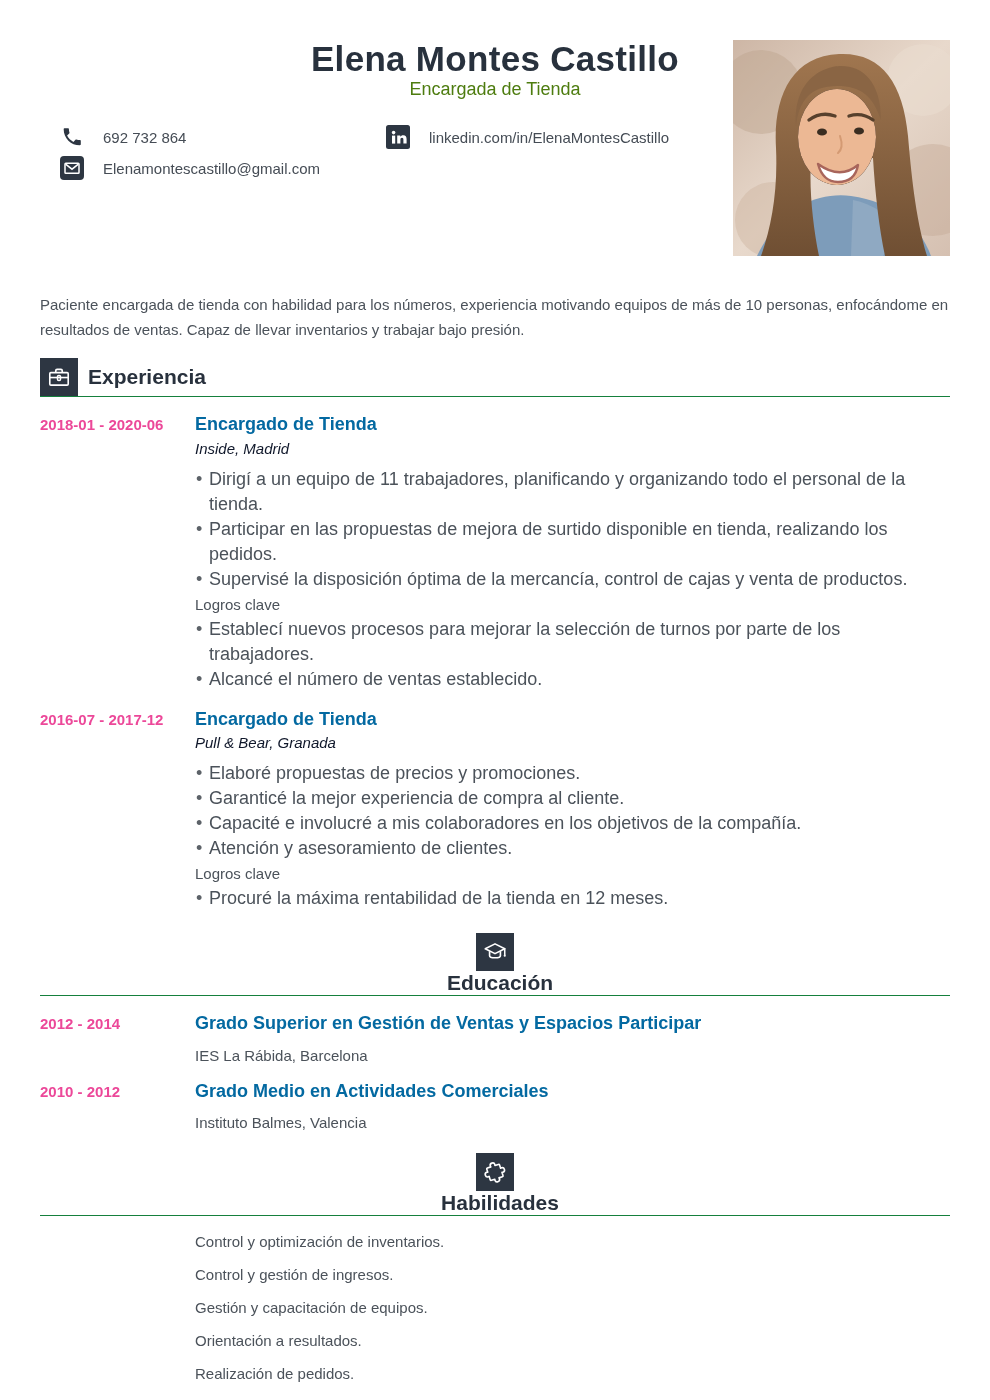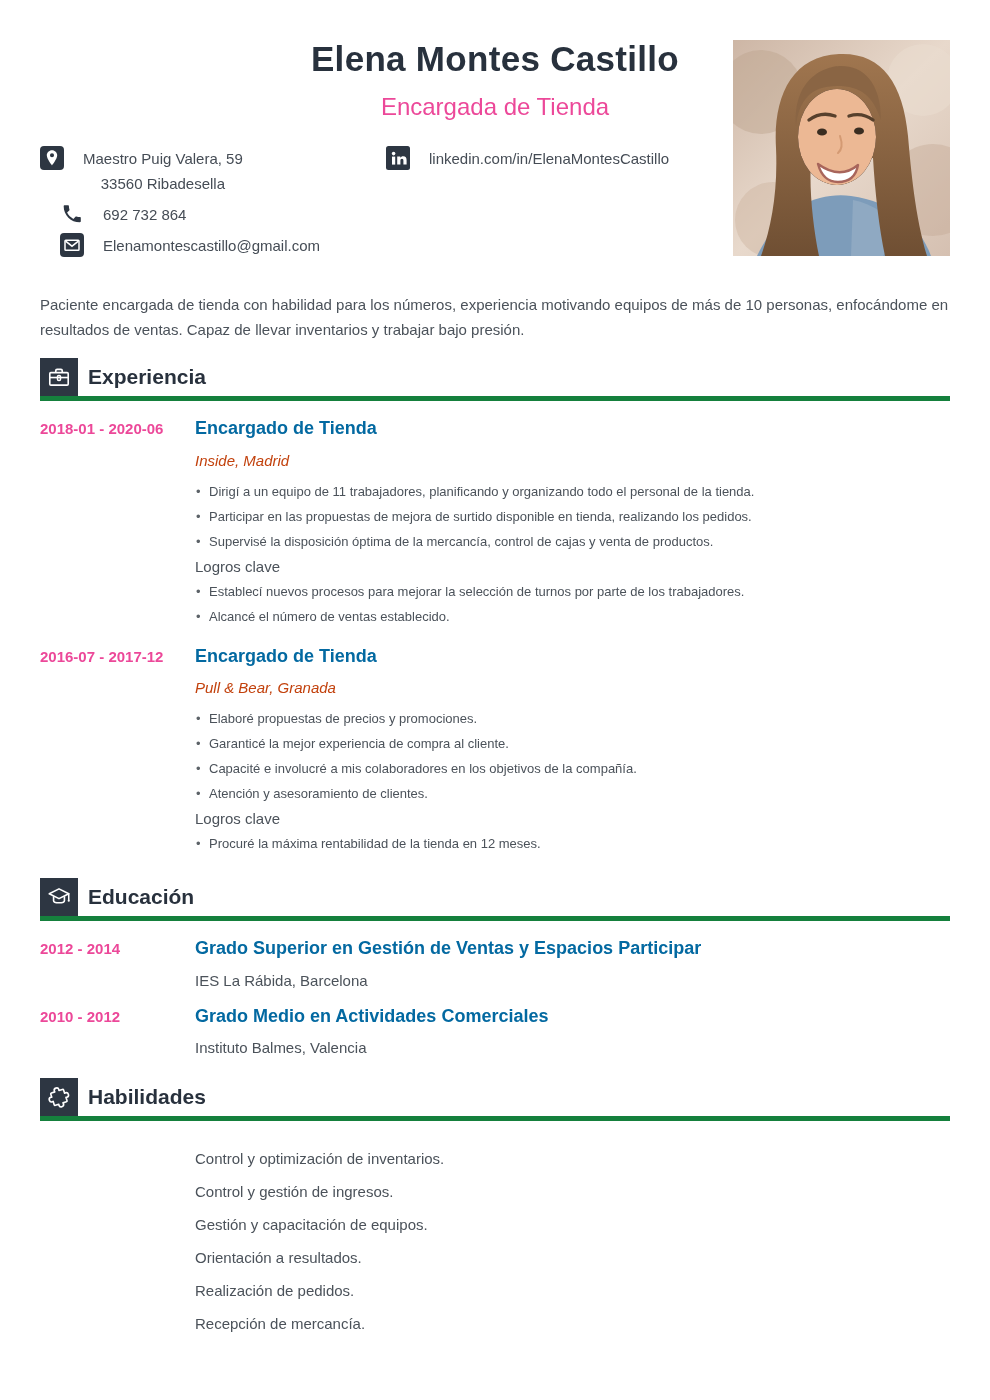--- a/index.html
+++ b/index.html
@@ -17,21 +17,21 @@
 
   
   .header { position: relative; height: 256px; padding: 40px 40px 0 40px; text-align: center; }
   .name {
     font-size: 35px;
     font-weight: bold;
     color: #28313d;
     letter-spacing: 0.3px;
     line-height: 1.1;
   }
-  .job-title { margin-top: 14px; font-size: 24px; color: #ec4899; }
+  .job-title { font-size: 18px; color: #4d7c0f; }
 
   .contact-grid { display: flex; margin-top: 25px; }
   .contact-col-left { width: 326px; flex-shrink: 0; }
   .contact-col-right { flex: 1; }
   .contact-row { display: flex; align-items: flex-start; margin-bottom: 6px; }
   .contact-row.center { align-items: center; padding-left: 20px; }
   .cicon { width: 24px; height: 24px; flex-shrink: 0; margin-right: 19px; }
   .cicon svg { display: block; width: 24px; height: 24px; }
   .ctext { font-size: 15px; color: #454c55; line-height: 25px; }
 
@@ -49,24 +49,24 @@
     margin: 36px 40px 0 40px;
     font-size: 15px;
     line-height: 25px;
     color: #4b525a;
   }
 
   
   .sec-head {
     display: flex;
     align-items: center;
-    margin: 16px 40px 16px 40px;
-    border-bottom: 5px solid #15803d;
-  }
-  .sec-head.gap-lg { margin-top: 22px; }
+    margin: 16px 40px 4px 40px;
+    border-bottom: 1px solid #15803d;
+  }
+  .sec-head.gap-lg { margin-top: 22px; flex-direction: column; }
   .sec-icon {
     width: 38px; height: 38px;
     background: #2d3642;
     display: flex; align-items: center; justify-content: center;
     flex-shrink: 0;
   }
   .sec-icon svg { width: 26px; height: 26px; display: block; }
   .sec-title {
     margin-left: 10px;
     font-size: 21px;
@@ -75,26 +75,26 @@
   }
 
   .entry { display: flex; padding: 0 40px; margin-top: 17px; }
   .entry-dates {
     width: 155px; flex-shrink: 0;
     font-size: 15px; font-weight: bold; color: #ec4899;
     padding-top: 2px;
   }
   .entry-body { flex: 1; }
   .entry-role { font-size: 18px; font-weight: bold; color: #0369a1; line-height: 1.2; }
-  .entry-company { margin-top: 12px; font-style: italic; font-size: 15px; color: #c2410c; }
+  .entry-company { margin-top: 4px; font-style: italic; font-size: 15px; color: #0f172a; }
   .entry ul { list-style: none; margin-top: 10px; }
   .entry li {
     position: relative;
     padding-left: 14px;
-    font-size: 13px; line-height: 25px; color: #4b525a;
+    font-size: 18px; line-height: 25px; color: #4b525a;
   }
   .entry li::before { content: "\2022"; position: absolute; left: 1px; color: #5c6268; }
   .logros { font-size: 15px; line-height: 25px; color: #4b525a; }
   .entry ul.tight { margin-top: 0; }
 
   .edu-school { margin-top: 12px; font-size: 15px; color: #4b525a; }
 
   .skills-block { display: flex; padding: 0 40px; margin-top: 2px; }
   .skills-spacer { width: 155px; flex-shrink: 0; }
   .skills-list { flex: 1; }
@@ -105,32 +105,20 @@
 <body>
 
 <div class="page">
 
   <div class="header">
     <div class="name">Elena Montes Castillo</div>
     <div class="job-title">Encargada de Tienda</div>
 
     <div class="contact-grid">
       <div class="contact-col-left">
-        <div class="contact-row">
-          <span class="cicon">
-            <svg viewBox="0 0 24 24">
-                <rect width="24" height="24" rx="4" fill="#2d3642"></rect>
-                <path fill="#ffffff" d="M12 4.2c-2.95 0-5.2 2.3-5.2 5.15 0 3.85 5.2 10.05 5.2 10.05s5.2-6.2 5.2-10.05C17.2 6.5 14.95 4.2 12 4.2zm0 7.1a2.05 2.05 0 1 1 0-4.1 2.05 2.05 0 0 1 0 4.1z"></path>
-              </svg>
-          </span>
-          <div class="ctext">
-            <div>Maestro Puig Valera, 59</div>
-            <div>33560 Ribadesella</div>
-          </div>
-        </div>
         <div class="contact-row center">
           <span class="cicon">
             <svg viewBox="0 0 24 24">
                 <path fill="#2d3642" d="M7.1 10.6c1.37 2.7 3.58 4.9 6.28 6.28l2.1-2.1c.26-.26.64-.34.97-.23 1.07.35 2.22.54 3.4.54.52 0 .95.43.95.95v3.33c0 .52-.43.95-.95.95C10.9 20.32 3.68 13.1 3.68 4.15c0-.52.43-.95.95-.95h3.34c.52 0 .95.43.95.95 0 1.19.19 2.34.54 3.4.1.34.03.71-.24.98l-2.12 2.07z"></path>
               </svg>
           </span>
           <div class="ctext">692 732 864</div>
         </div>
         <div class="contact-row center">
           <span class="cicon">

